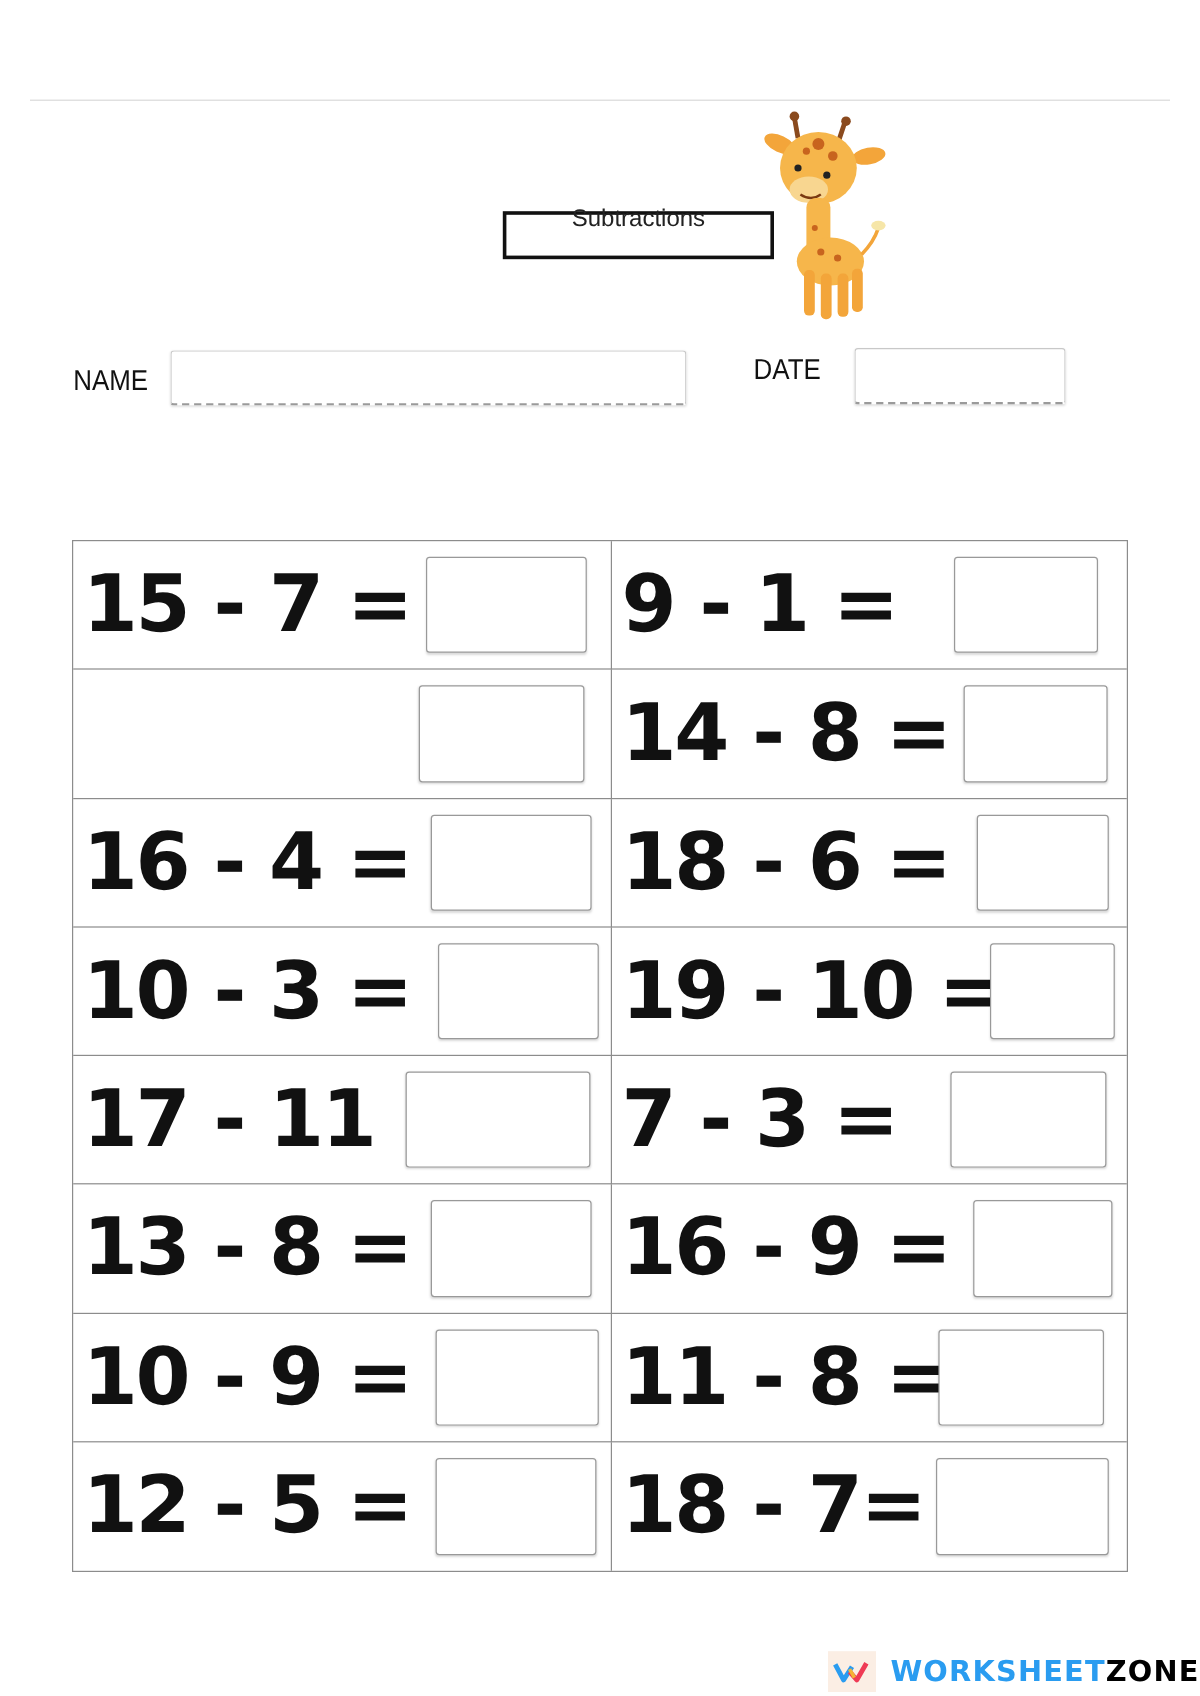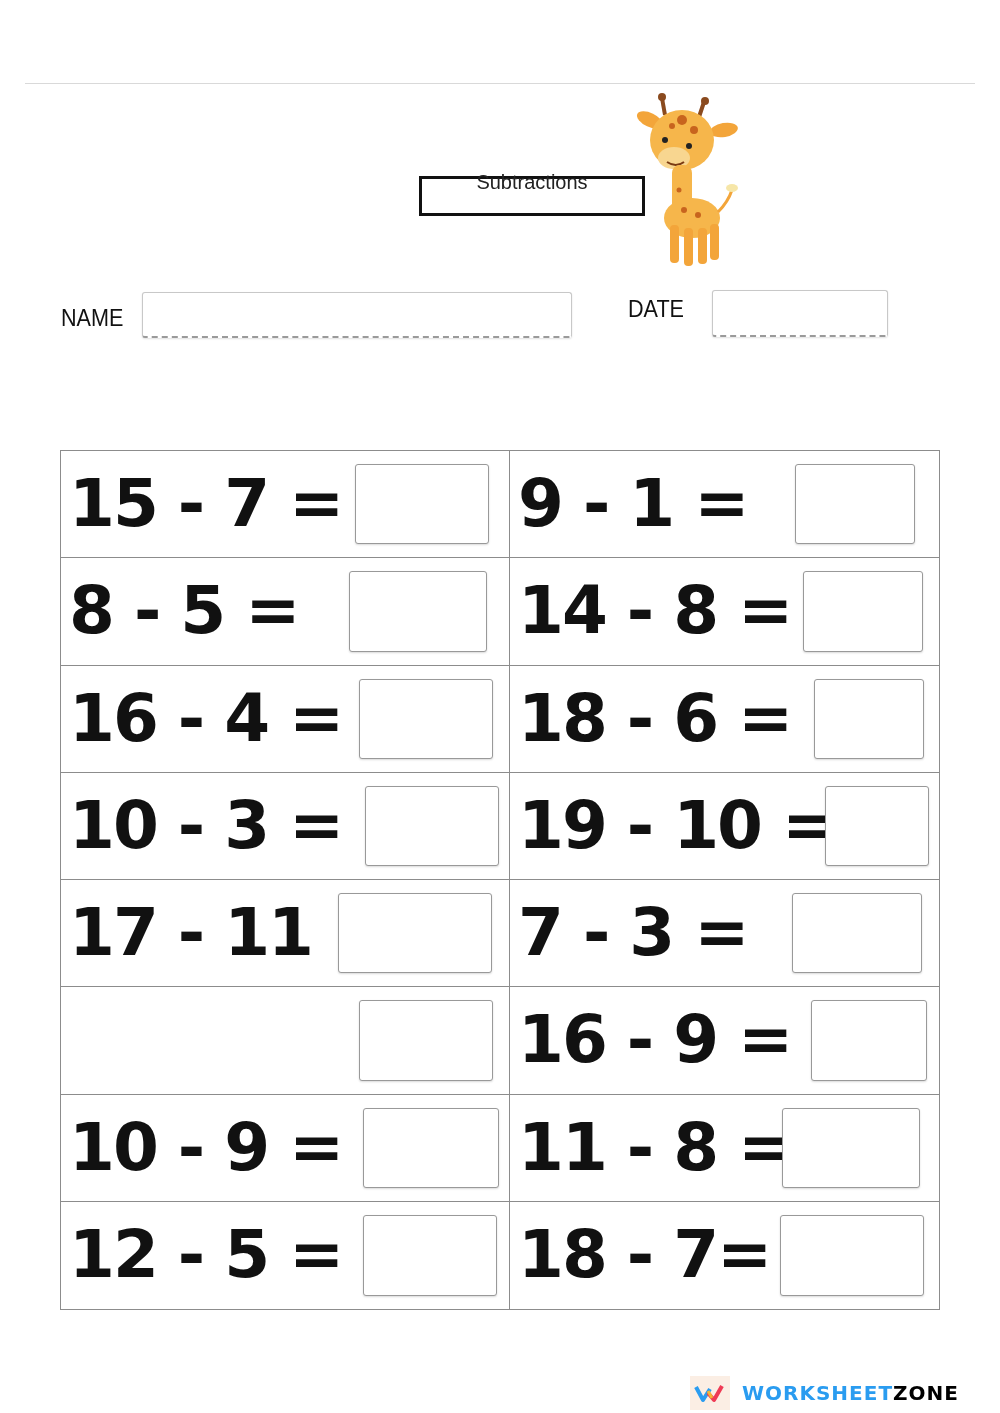--- a/index.html
+++ b/index.html
@@ -19,21 +19,21 @@
   .cell { border-right: 1px solid #8c8c8c; border-bottom: 1px solid #8c8c8c; position: relative;
           display: flex; align-items: center; box-sizing: border-box; }
   .cell:nth-child(2n) { border-right: none; }
   .cell:nth-last-child(-n+2) { border-bottom: none; }
   .expr { font-family: "DejaVu Sans", sans-serif; font-size: 66px; font-weight: bold; letter-spacing: -2px;
           padding-left: 8px; white-space: pre; line-height: 1; }
   .answer { position: absolute; top: 13px; bottom: 13px; width: 132px; border: 1px solid #999;
             border-radius: 3px; background: #fff; box-shadow: 0 1px 2px rgba(0,0,0,0.15); }
   .brand { position: absolute; left: 690px; top: 1376px; height: 34px; display: flex; align-items: center; }
   .brand-logo { width: 40px; height: 34px; background: #fbeee4; display: flex; align-items: center; justify-content: center; margin-right: 12px; }
-  .brand-text { font-family: "DejaVu Sans", sans-serif; font-weight: bold; font-size: 20px; letter-spacing: 1px; }
+  .brand-text { font-family: "DejaVu Sans", sans-serif; font-weight: bold; font-size: 24px; letter-spacing: 1px; }
 </style>
 </head>
 <body>
 
 <div class="top-rule"></div>
 
 <div class="title-box">
   <span>Subtractions</span>
 </div>
 
@@ -79,21 +79,20 @@
   <div class="cell">
       <span class="expr">15 - 7 =</span>
       <div class="answer" style="left:294px;"></div>
     </div>
   <div class="cell">
       <span class="expr">9 - 1 =</span>
       <div class="answer" style="left:285px; width:118px;"></div>
     </div>
 
   <div class="cell">
-      <span class="expr">8 - 5 =</span>
       <div class="answer" style="left:288px; width:136px;"></div>
     </div>
   <div class="cell">
       <span class="expr">14 - 8 =</span>
       <div class="answer" style="left:293px; width:118px;"></div>
     </div>
 
   <div class="cell">
       <span class="expr">16 - 4 =</span>
       <div class="answer" style="left:298px;"></div>
@@ -115,20 +114,21 @@
   <div class="cell">
       <span class="expr">17 - 11 =</span>
       <div class="answer" style="left:277px; width:152px;"></div>
     </div>
   <div class="cell">
       <span class="expr">7 - 3 =</span>
       <div class="answer" style="left:282px; width:128px;"></div>
     </div>
 
   <div class="cell">
+      <span class="expr">13 - 8 =</span>
       <div class="answer" style="left:298px;"></div>
     </div>
   <div class="cell">
       <span class="expr">16 - 9 =</span>
       <div class="answer" style="left:301px; width:114px;"></div>
     </div>
 
   <div class="cell">
       <span class="expr">10 - 9 =</span>
       <div class="answer" style="left:302px; width:134px;"></div>

